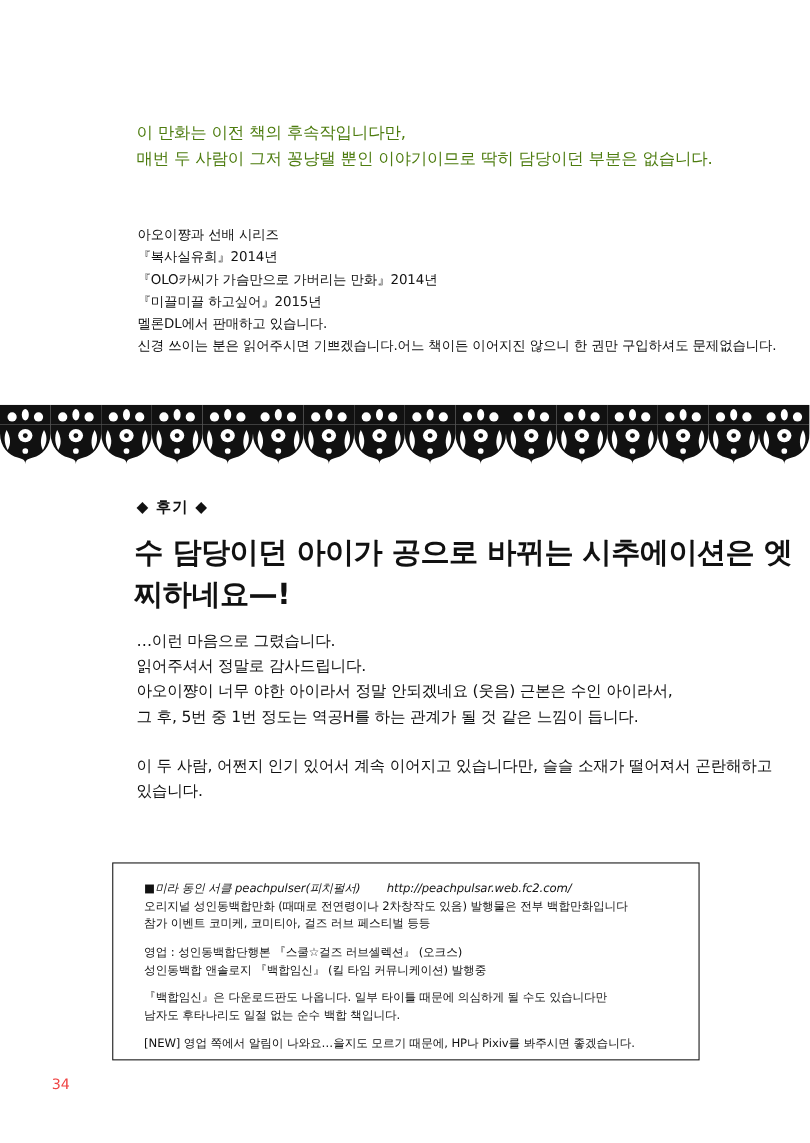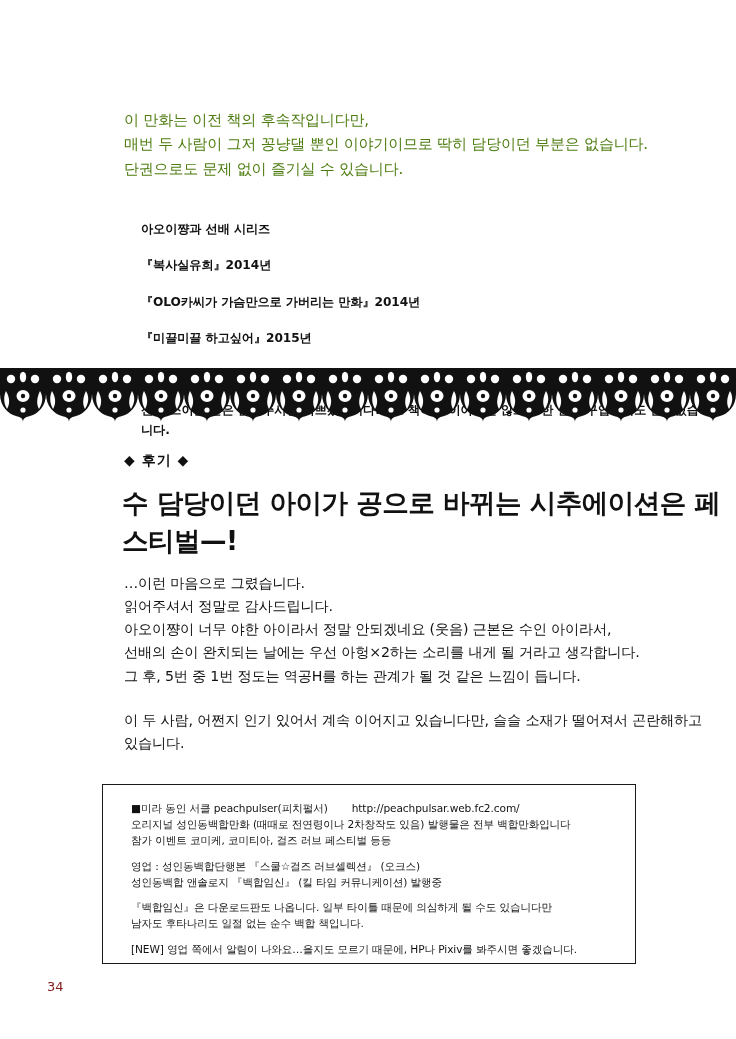--- a/index.html
+++ b/index.html
@@ -42,22 +42,21 @@
     position: absolute;
     left: 124px;
     top: 203px;
     width: 600px;
     font-size: 12.2px;
     line-height: 1.58;
     color: #111111;
     letter-spacing: -0.1px;
   }
   .series-block p {
-    margin: 17px;
-    font-weight: bold;
+    margin: 1px;
   }
 
   
   .lace {
     position: absolute;
     left: 0;
     top: 368px;
     width: 736px;
     height: 62px;
   }
@@ -122,47 +121,47 @@
   }
   .info-box .block {
     margin-bottom: 10px;
   }
   .info-box .block:last-child {
     margin-bottom: 12px;
   }
   .circle-row {
     display: flex;
     align-items: baseline;
+    font-style: italic;
   }
   .circle-row .left {
     white-space: nowrap;
   }
   .circle-row .url {
     margin-left: 24px;
     white-space: nowrap;
   }
 
   
   .page-number {
     position: absolute;
     left: 47px;
     top: 979px;
     font-size: 13px;
-    color: #7f1d1d;
+    color: #ef4444;
   }
 </style>
 </head>
 <body>
 
 <div class="page">
 
   <div class="top-note">
     <p>이 만화는 이전 책의 후속작입니다만,</p>
     <p>매번 두 사람이 그저 꽁냥댈 뿐인 이야기이므로 딱히 담당이던 부분은 없습니다.</p>
-    <p>단권으로도 문제 없이 즐기실 수 있습니다.</p>
   </div>
 
   <div class="series-block">
     <p>아오이쨩과 선배 시리즈</p>
     <p>『복사실유희』2014년</p>
     <p>『OLO카씨가 가슴만으로 가버리는 만화』2014년</p>
     <p>『미끌미끌 하고싶어』2015년</p>
     <p>멜론DL에서 판매하고 있습니다.</p>
     <p>신경 쓰이는 분은 읽어주시면 기쁘겠습니다.어느 책이든 이어지진 않으니 한 권만 구입하셔도 문제없습니다.</p>
   </div>
@@ -201,27 +200,26 @@
         <use href="#lacecell" x="506" y="0"></use>
         <use href="#lacecell" x="552" y="0"></use>
         <use href="#lacecell" x="598" y="0"></use>
         <use href="#lacecell" x="644" y="0"></use>
         <use href="#lacecell" x="690" y="0"></use>
       </g>
     </svg>
   </div>
 
   <div class="afterword-tag">◆ 후기 ◆</div>
-  <div class="afterword-title">수 담당이던 아이가 공으로 바뀌는 시추에이션은 페스티벌—!</div>
+  <div class="afterword-title">수 담당이던 아이가 공으로 바뀌는 시추에이션은 엣찌하네요—!</div>
 
   <div class="afterword-body">
     <p>…이런 마음으로 그렸습니다.</p>
     <p>읽어주셔서 정말로 감사드립니다.</p>
     <p>아오이쨩이 너무 야한 아이라서 정말 안되겠네요 (웃음) 근본은 수인 아이라서,</p>
-    <p>선배의 손이 완치되는 날에는 우선 아헝×2하는 소리를 내게 될 거라고 생각합니다.</p>
     <p>그 후, 5번 중 1번 정도는 역공H를 하는 관계가 될 것 같은 느낌이 듭니다.</p>
     <div class="spacer"></div>
     <p>이 두 사람, 어쩐지 인기 있어서 계속 이어지고 있습니다만, 슬슬 소재가 떨어져서 곤란해하고</p>
     <p>있습니다.</p>
   </div>
 
   <div class="info-box">
     <div class="block">
       <div class="circle-row">
         <span class="left">■미라 동인 서클 peachpulser(피치펄서)</span>

